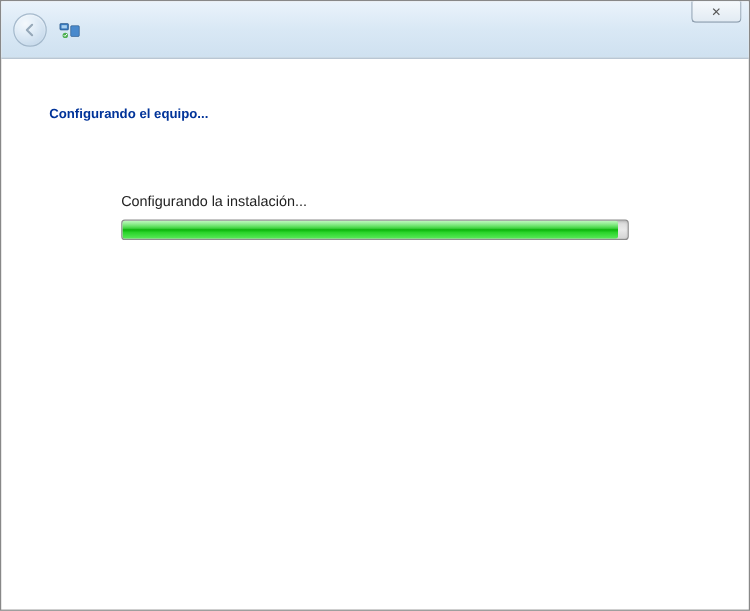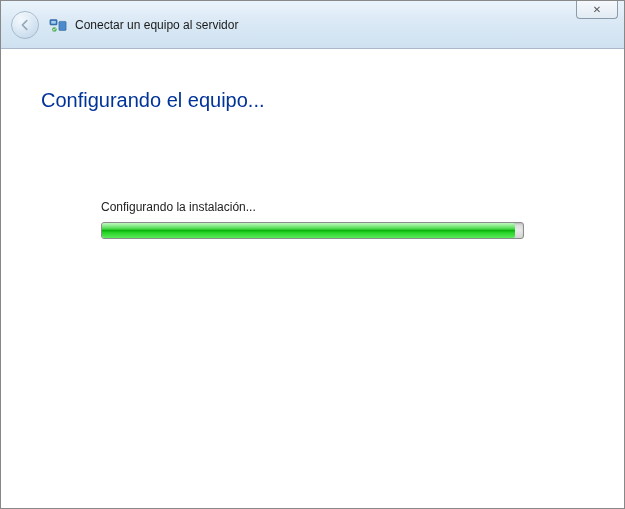--- a/index.html
+++ b/index.html
@@ -68,24 +68,24 @@
       height: 100%;
     }
     .header-title {
       font-size: 12px;
       color: #1a1a1a;
     }
     .content {
       padding: 40px 40px 0 40px;
     }
     .page-heading {
-      font-size: 20px;
+      font-size: 11px;
       color: #003399;
-      font-weight: normal;
-      margin-bottom: 88px;
+      font-weight: bold;
+      margin-bottom: 60px;
     }
     .progress-section {
       padding: 0 60px;
     }
     .progress-label {
       font-size: 12px;
       color: #222;
       margin-bottom: 8px;
     }
     .progress-bar {
@@ -134,21 +134,20 @@
   </div>
   <div class="app-icon">
     <svg viewBox="0 0 20 20">
       <rect x="1" y="4" width="8" height="6" rx="1" fill="#3a7abd" stroke="#1e4a7a" stroke-width="0.5"></rect>
       <rect x="2.5" y="5.5" width="5" height="3" fill="#a8d0f0"></rect>
       <rect x="11" y="6" width="8" height="10" rx="1" fill="#4a8acd" stroke="#1e4a7a" stroke-width="0.5"></rect>
       <circle cx="6" cy="15" r="2.5" fill="#4caf50"></circle>
       <path d="M4.8 15 L5.7 15.9 L7.3 14" stroke="#fff" stroke-width="0.9" fill="none" stroke-linecap="round"></path>
     </svg>
   </div>
-  <span class="header-title">Conectar un equipo al servidor</span>
 </div>
 
 <div class="content">
   <h1 class="page-heading">Configurando el equipo...</h1>
 
   <div class="progress-section">
     <div class="progress-label">Configurando la instalación...</div>
     <div class="progress-bar">
       <div class="progress-fill" style="width:98%"></div>
     </div>

